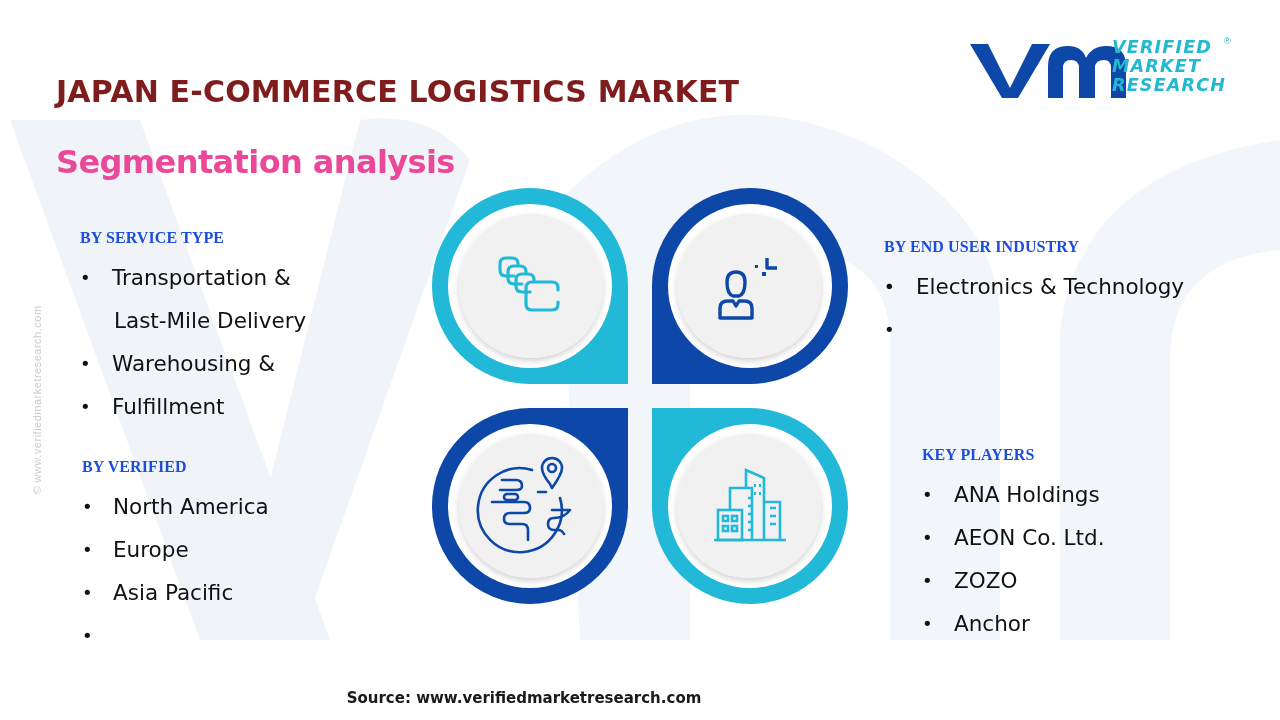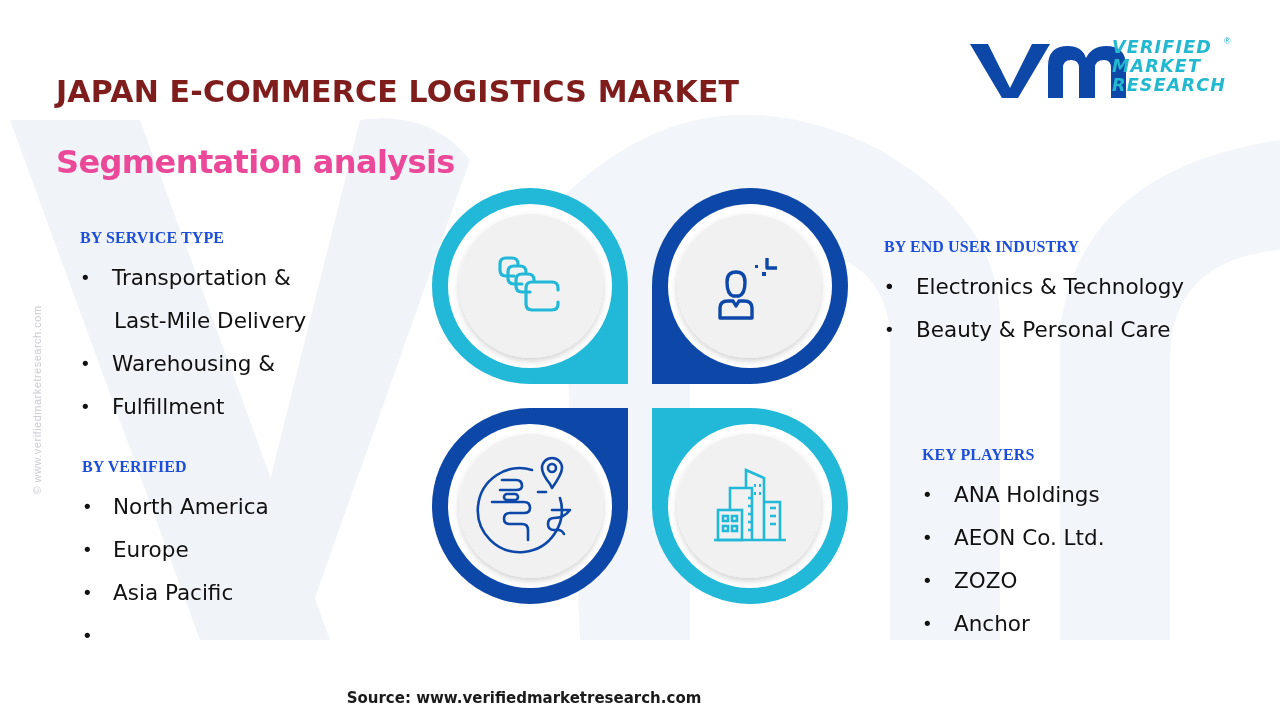--- a/index.html
+++ b/index.html
@@ -108,21 +108,21 @@
     <li class="item"><span class="bullet">•</span><span>Asia Pacific</span></li>
     <li class="item"><span class="bullet">•</span></li>
   </ul>
 </div>
 
 <div class="section" id="sec-enduser">
   <div class="section-heading">BY END USER INDUSTRY</div>
   <ul class="items">
     <li class="item"><span class="bullet">•</span></li>
     <li class="item"><span class="bullet">•</span><span>Electronics &amp; Technology</span></li>
-    <li class="item"><span class="bullet">•</span><span>Beauty &amp; Personal Care</span></li>
+    <li class="item"><span class="bullet">•</span></li>
   </ul>
 </div>
 
 <div class="section" id="sec-keyplayers">
   <div class="section-heading">KEY PLAYERS</div>
   <ul class="items">
     <li class="item"><span class="bullet">•</span><span>ANA Holdings</span></li>
     <li class="item"><span class="bullet">•</span><span>AEON Co. Ltd.</span></li>
     <li class="item"><span class="bullet">•</span><span>ZOZO</span></li>
     <li class="item"><span class="bullet">•</span><span>Anchor</span></li>

